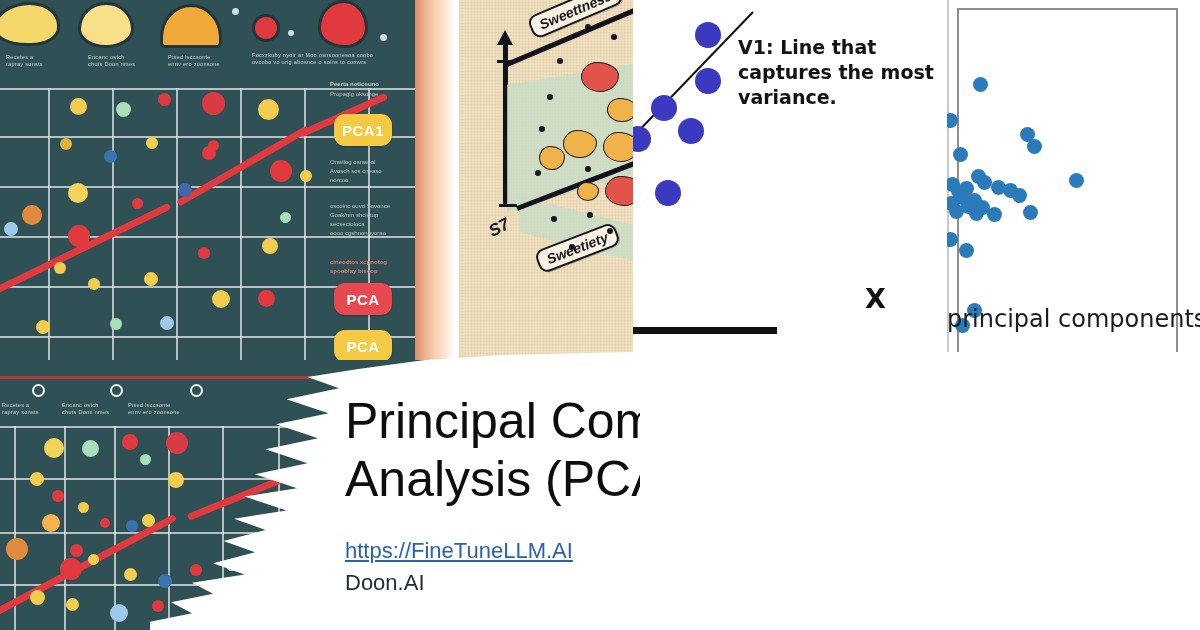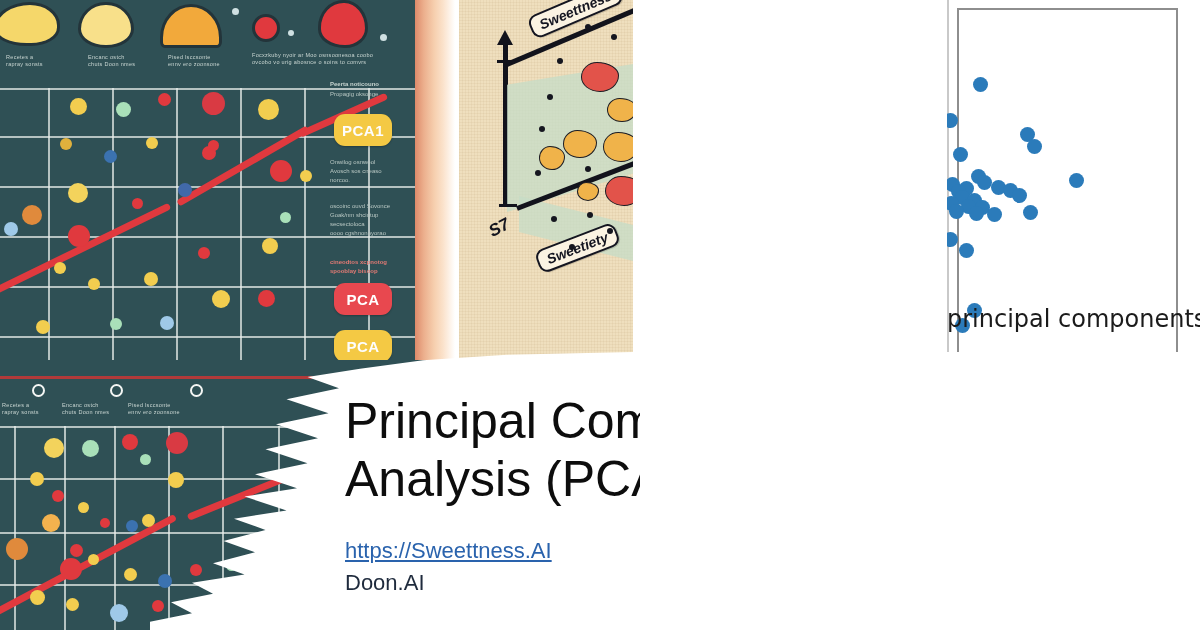--- a/index.html
+++ b/index.html
@@ -353,20 +353,35 @@
     <div class="bdot" style="left:88px;top:94px;"></div>
     <div class="bdot" style="left:80px;top:126px;"></div>
     <div class="bdot" style="left:76px;top:170px;"></div>
     <div class="bdot" style="left:126px;top:166px;"></div>
     <div class="bdot" style="left:92px;top:216px;"></div>
     <div class="bdot" style="left:128px;top:212px;"></div>
     <div class="bdot" style="left:148px;top:228px;"></div>
     <div class="bdot" style="left:110px;top:244px;"></div>
   </div>
 
+  <div id="panel-v1">
+    <svg width="314" height="360" style="position:absolute;left:0;top:0;">
+      <line x1="-5" y1="142" x2="120" y2="12" stroke="#111" stroke-width="2"></line>
+    </svg>
+    <div class="v1dot" style="left:-8px;top:126px;"></div>
+    <div class="v1dot" style="left:18px;top:95px;"></div>
+    <div class="v1dot" style="left:45px;top:118px;"></div>
+    <div class="v1dot" style="left:62px;top:68px;"></div>
+    <div class="v1dot" style="left:62px;top:22px;"></div>
+    <div class="v1dot" style="left:22px;top:180px;"></div>
+
+    <div id="v1-caption">V1: Line that captures the most variance.</div>
+    <div id="v1-xlabel">X</div>
+    <div id="v1-xaxis"></div>
+  </div>
 
   <div id="panel-scatter">
     <div class="framelineL"></div>
     <div id="scatter-frame"></div>
     <div id="scatter-xaxis"></div>
 
     <div class="sdot" style="left:26px;top:77px;"></div>
     <div class="sdot" style="left:-4px;top:113px;"></div>
     <div class="sdot" style="left:73px;top:127px;"></div>
     <div class="sdot" style="left:80px;top:139px;"></div>
@@ -403,17 +418,17 @@
   </div>
 
   <div id="title-overlay"></div>
   <div id="title-right-mask"></div>
 
   <div id="title-clip">
     <div id="title-text">
       <span>Principal Component</span><br>
       <span>Analysis (PCA)</span>
     </div>
-    <a id="link-line" href="#">https://Sweettness.AI</a>
+    <a id="link-line" href="#">https://FineTuneLLM.AI</a>
     <div id="brand-line">Doon.AI</div>
   </div>
 
 </div>
 
 </body></html>

